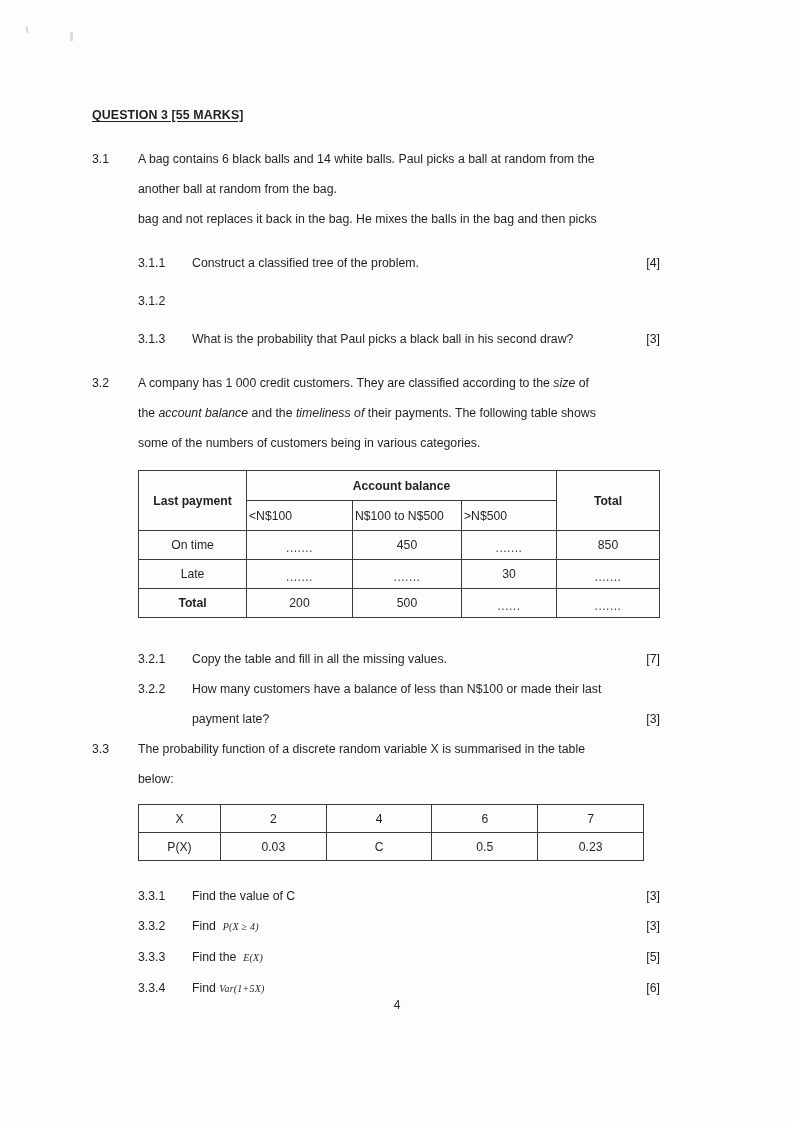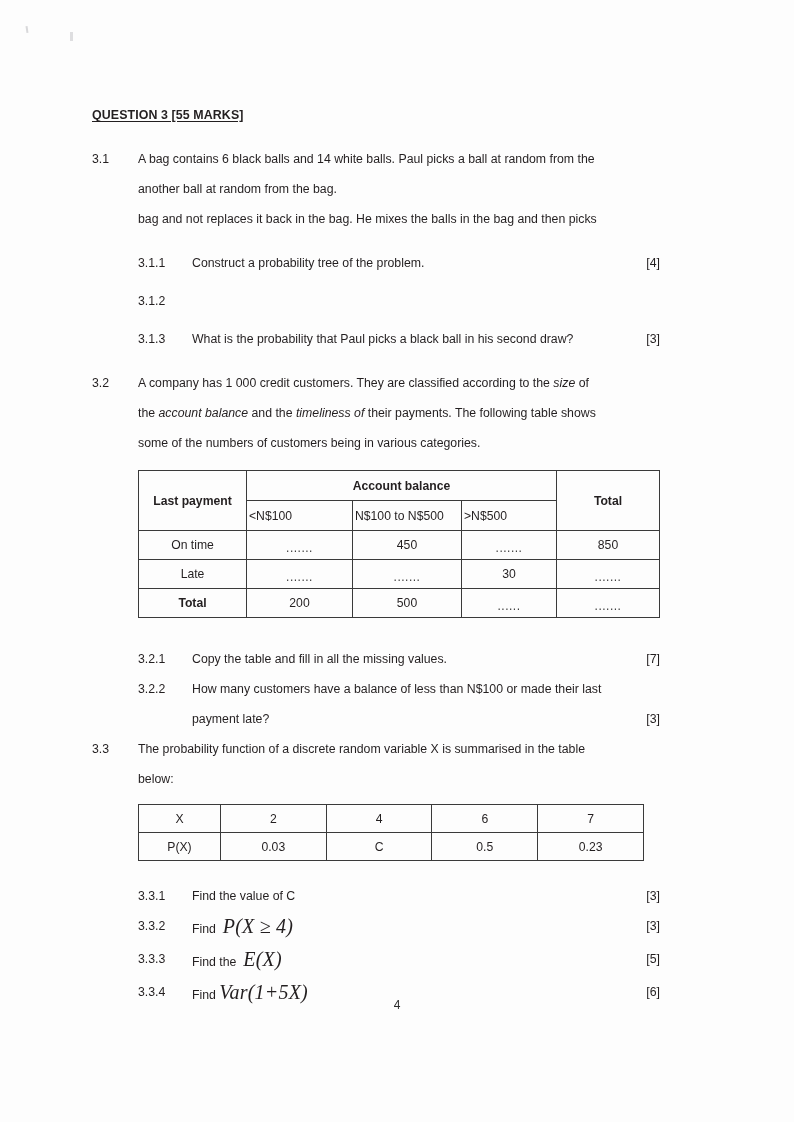--- a/index.html
+++ b/index.html
@@ -77,21 +77,21 @@
 
   .spacer-8  { height: 8px; }
   .spacer-14 { height: 14px; }
   .spacer-20 { height: 20px; }
   .spacer-26 { height: 26px; }
 
   
   .math {
     font-family: "Liberation Serif", "DejaVu Serif", serif;
     font-style: italic;
-    font-size: 20px;
+    font-size: 10px;
     letter-spacing: .2px;
     white-space: nowrap;
   }
 
   
   table.grid {
     border-collapse: collapse;
     font-size: 12.2px;
     table-layout: fixed;
   }
@@ -164,21 +164,21 @@
         <span class="text">another ball at random from the bag.</span>
         <span class="text">bag and not replaces it back in the bag. He mixes the balls in the bag and then picks</span>
       </span>
     </div>
 
     <div class="spacer-14"></div>
 
     <div class="item lvl2">
       <span class="num">3.1.1</span>
       <span class="body">
-        <span class="text">Construct a probability tree of the problem.</span>
+        <span class="text">Construct a classified tree of the problem.</span>
         <span class="marks">[4]</span>
       </span>
     </div>
 
     <div class="spacer-8"></div>
 
     <div class="item lvl2">
       <span class="num">3.1.2</span>
     </div>
 

